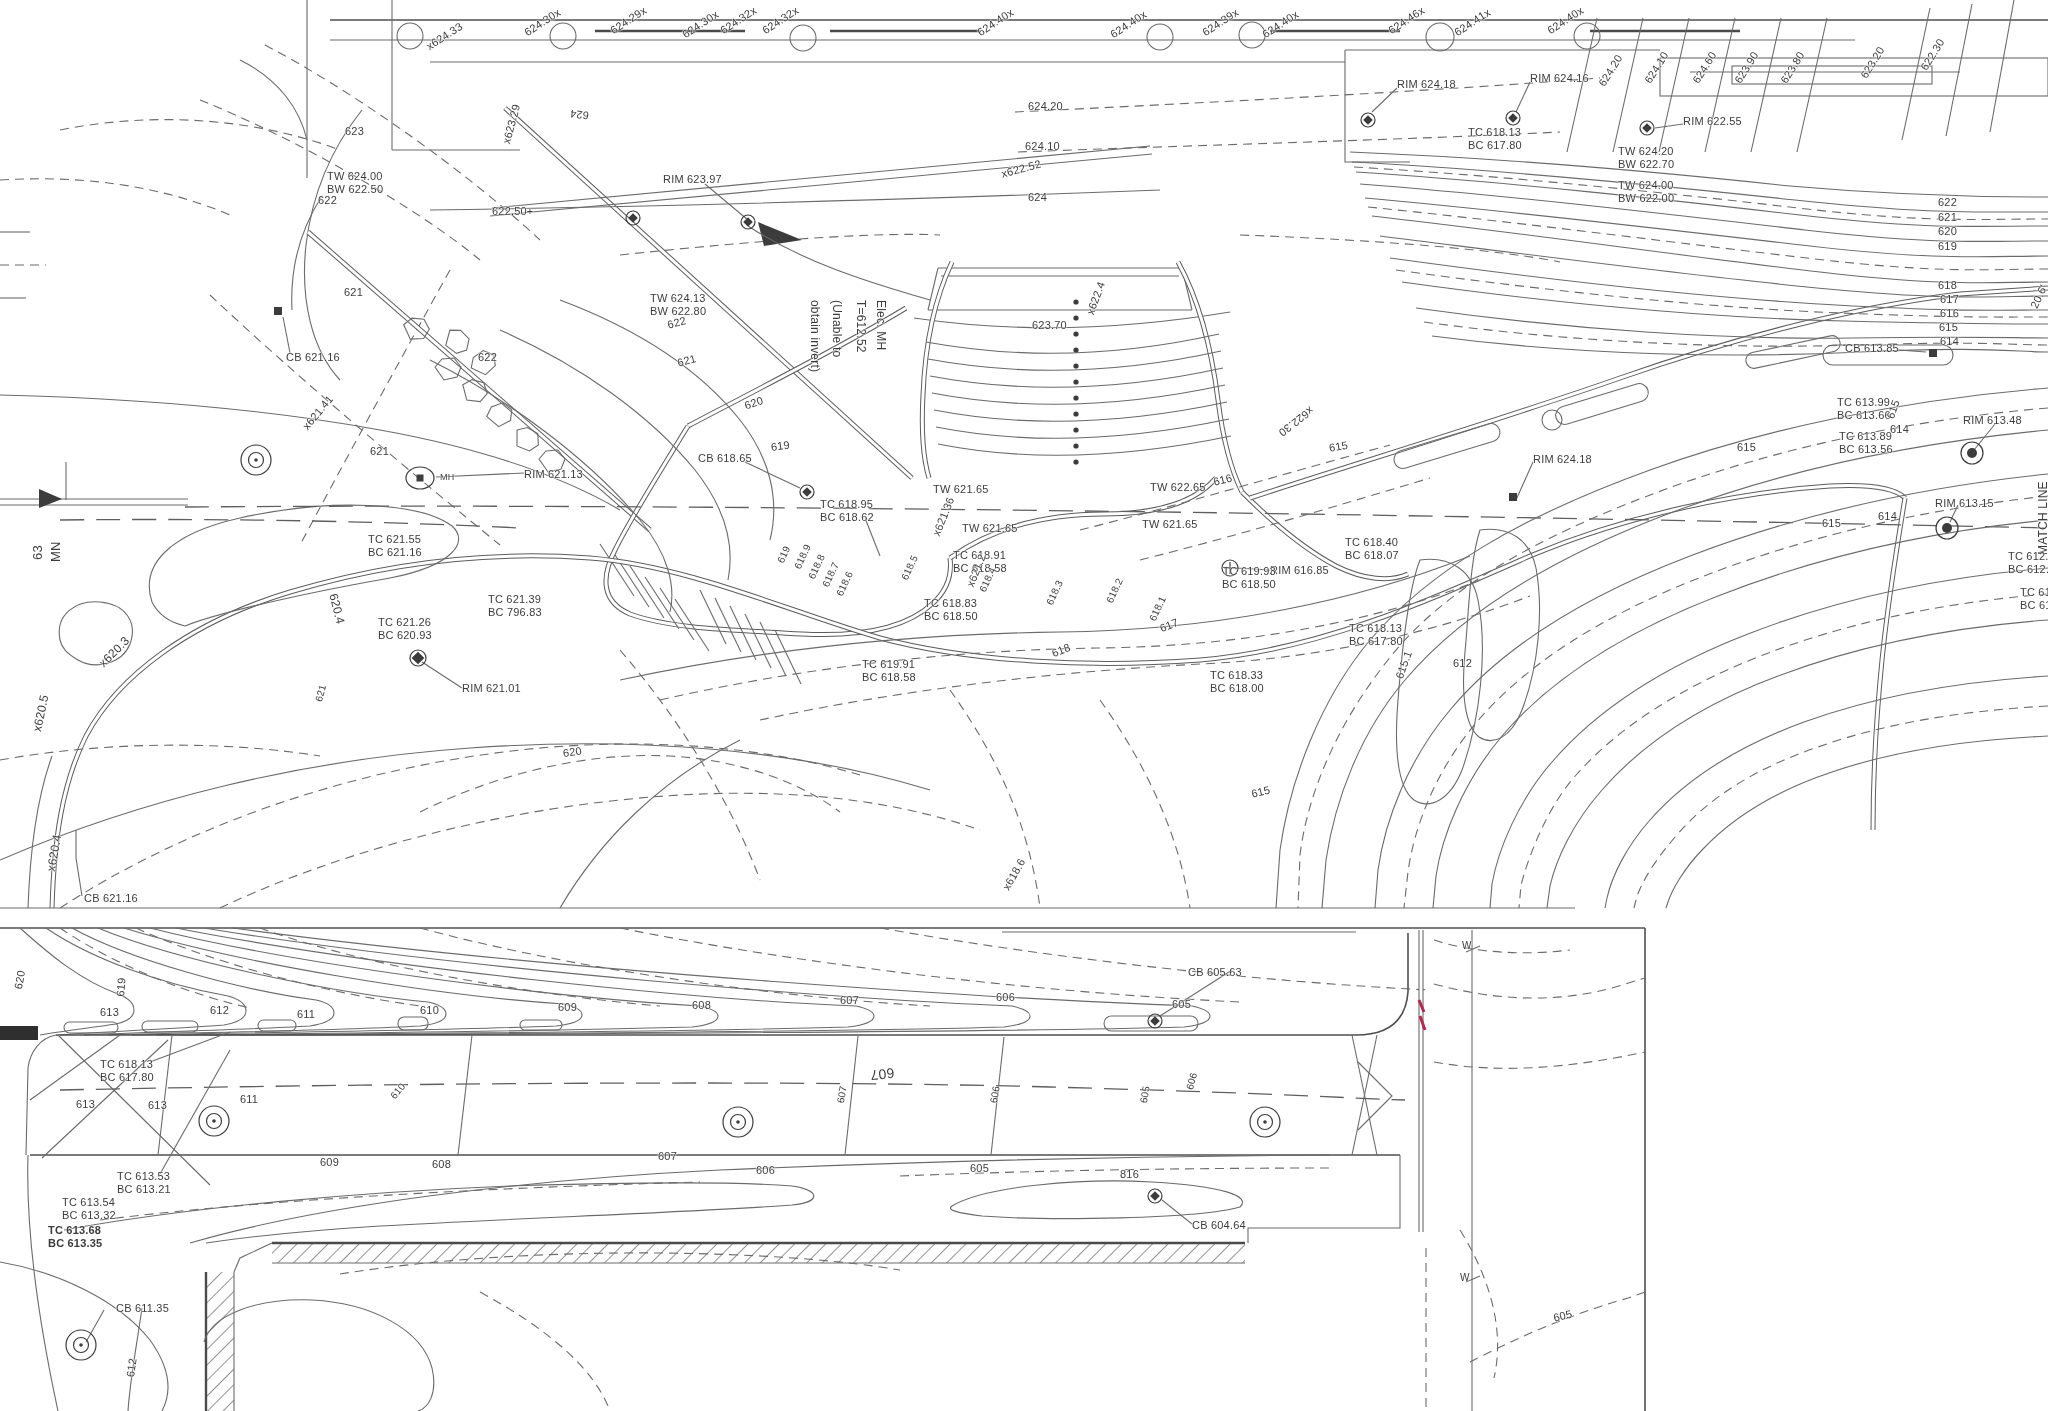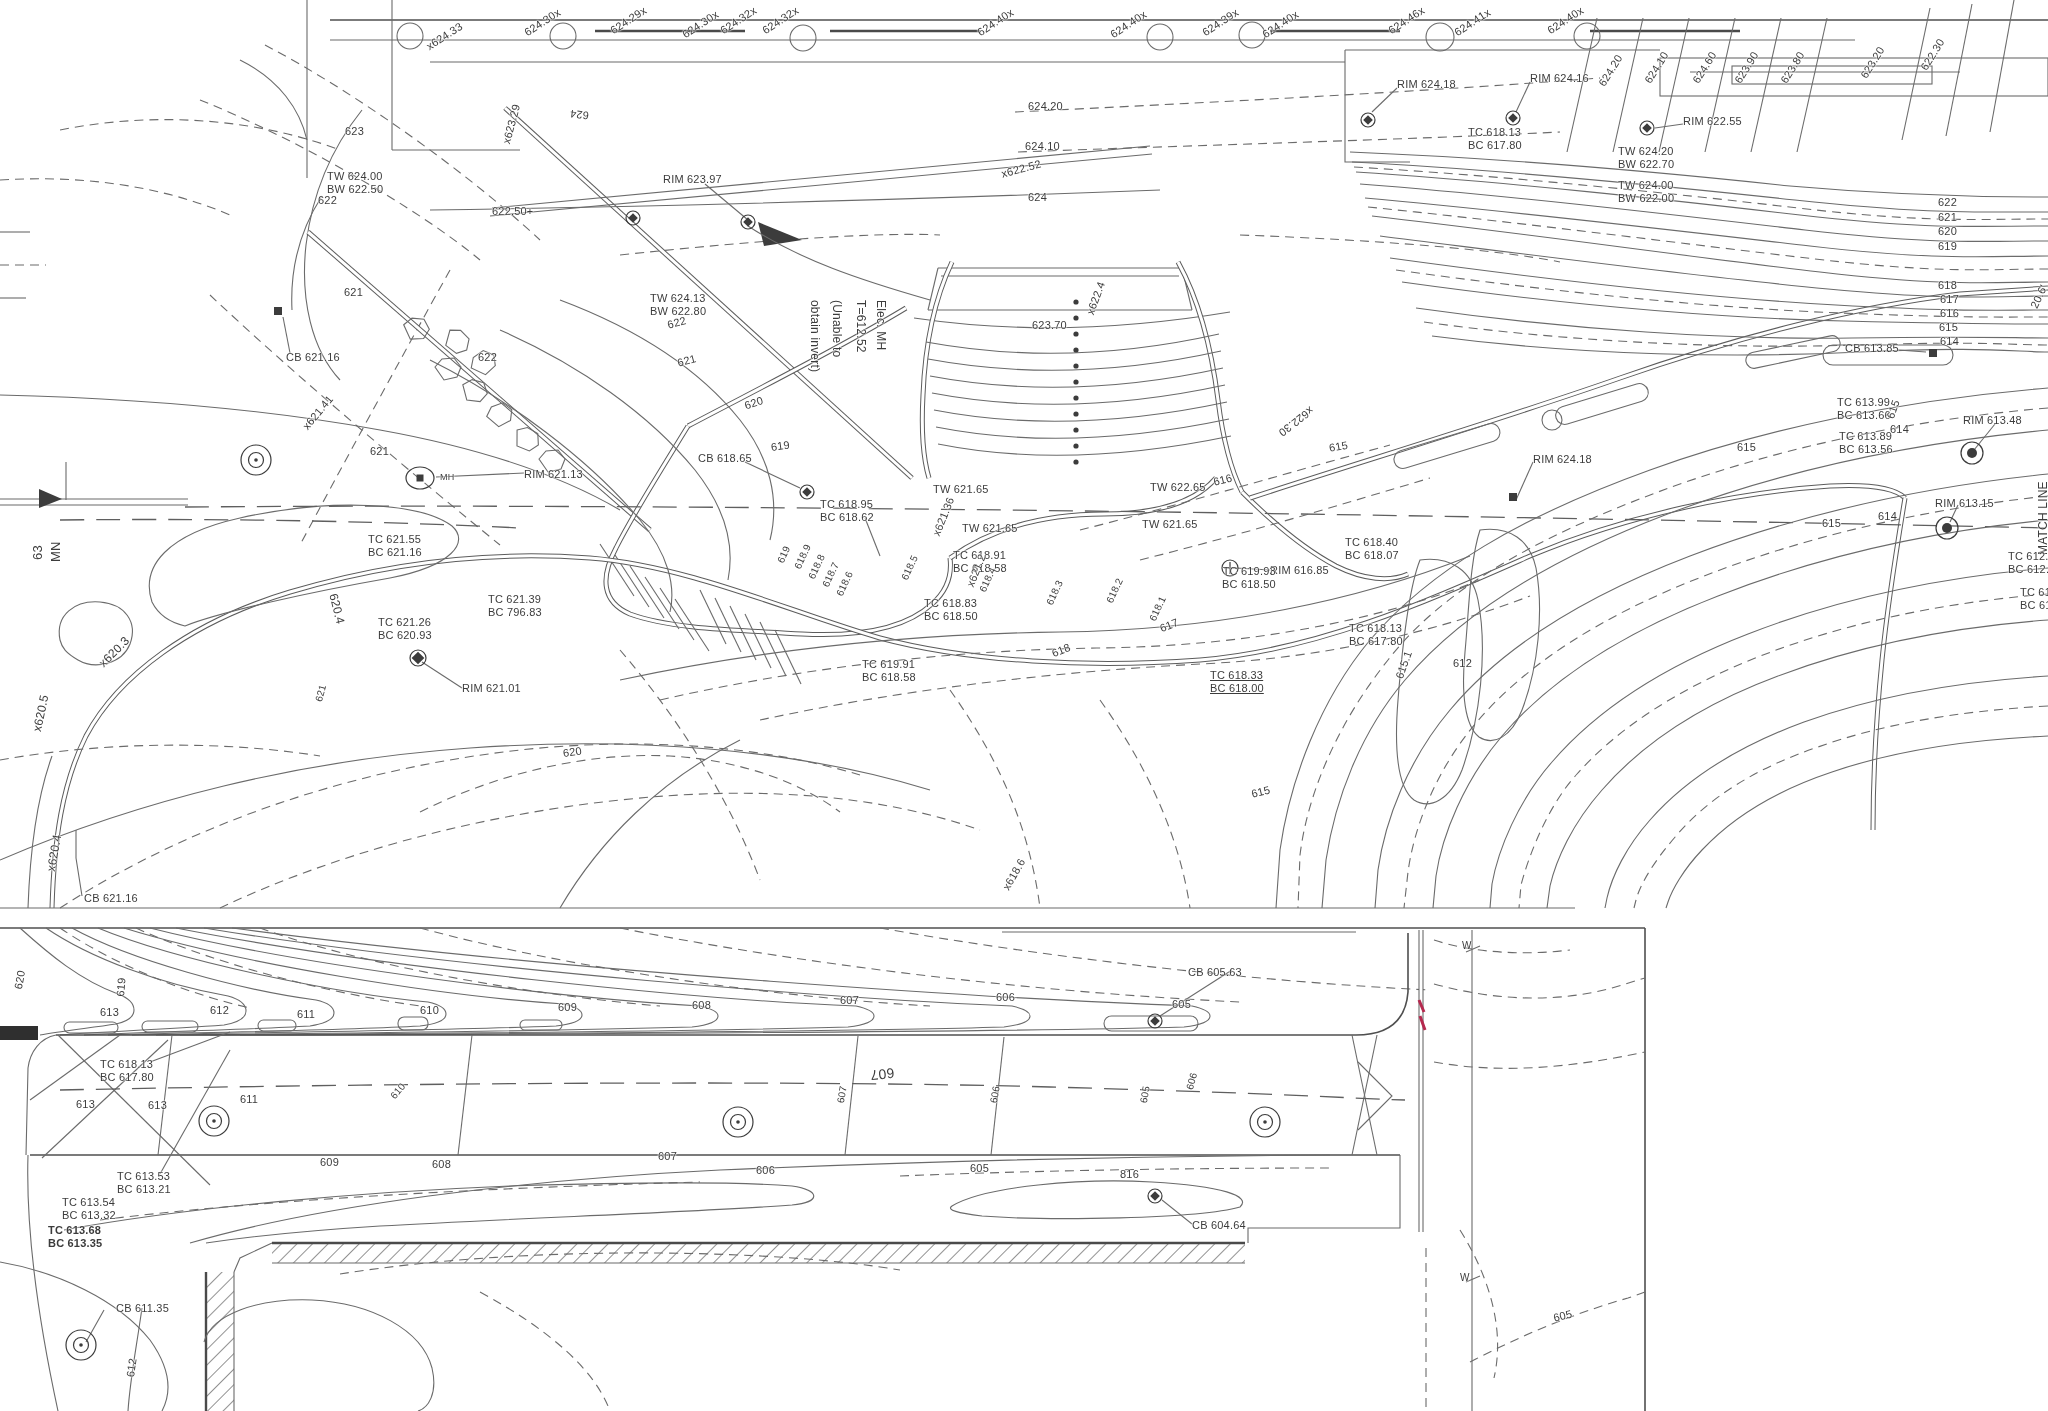--- a/index.html
+++ b/index.html
@@ -507,21 +507,21 @@
       <span class="lbl" style="left: 916px; top: 597px; font-size: 11px; margin-left: 8px;">TC 618.83
 BC 618.50</span>
       <span class="lbl" style="left: 862px; top: 658px; font-size: 11px;">TC 619.91
 BC 618.58</span>
       <span class="lbl" style="left: 1222px; top: 565px; font-size: 11px; text-align: right;">TC 619.93
 BC 618.50</span>
       <span class="lbl" style="left: 1345px; top: 536px; font-size: 11px;">TC 618.40
 BC 618.07</span>
       <span class="lbl" style="left: 1349px; top: 622px; font-size: 11px;">TC 618.13
 BC 617.80</span>
-      <span class="lbl" style="left: 1210px; top: 669px; font-size: 11px; text-decoration: underline;">TC 618.33
+      <span class="lbl" style="left: 1210px; top: 669px; font-size: 11px;">TC 618.33
 BC 618.00</span>
       <span class="lbl" style="left: 1000px; top: 886px; font-size: 11px; transform: rotate(-60deg);">x618.6</span>
       <span class="lbl" style="left: 775px; top: 560px; font-size: 10px; transform: rotate(-65deg);">619</span>
       <span class="lbl" style="left: 792px; top: 566px; font-size: 10px; transform: rotate(-65deg);">618.9</span>
       <span class="lbl" style="left: 806px; top: 576px; font-size: 10px; transform: rotate(-65deg);">618.8</span>
       <span class="lbl" style="left: 820px; top: 584px; font-size: 10px; transform: rotate(-65deg);">618.7</span>
       <span class="lbl" style="left: 834px; top: 593px; font-size: 10px; transform: rotate(-65deg);">618.6</span>
       <span class="lbl" style="left: 899px; top: 577px; font-size: 10px; transform: rotate(-65deg);">618.5</span>
       <span class="lbl" style="left: 977px; top: 589px; font-size: 10px; transform: rotate(-65deg);">618.4</span>
       <span class="lbl" style="left: 1044px; top: 602px; font-size: 10px; transform: rotate(-65deg);">618.3</span>

